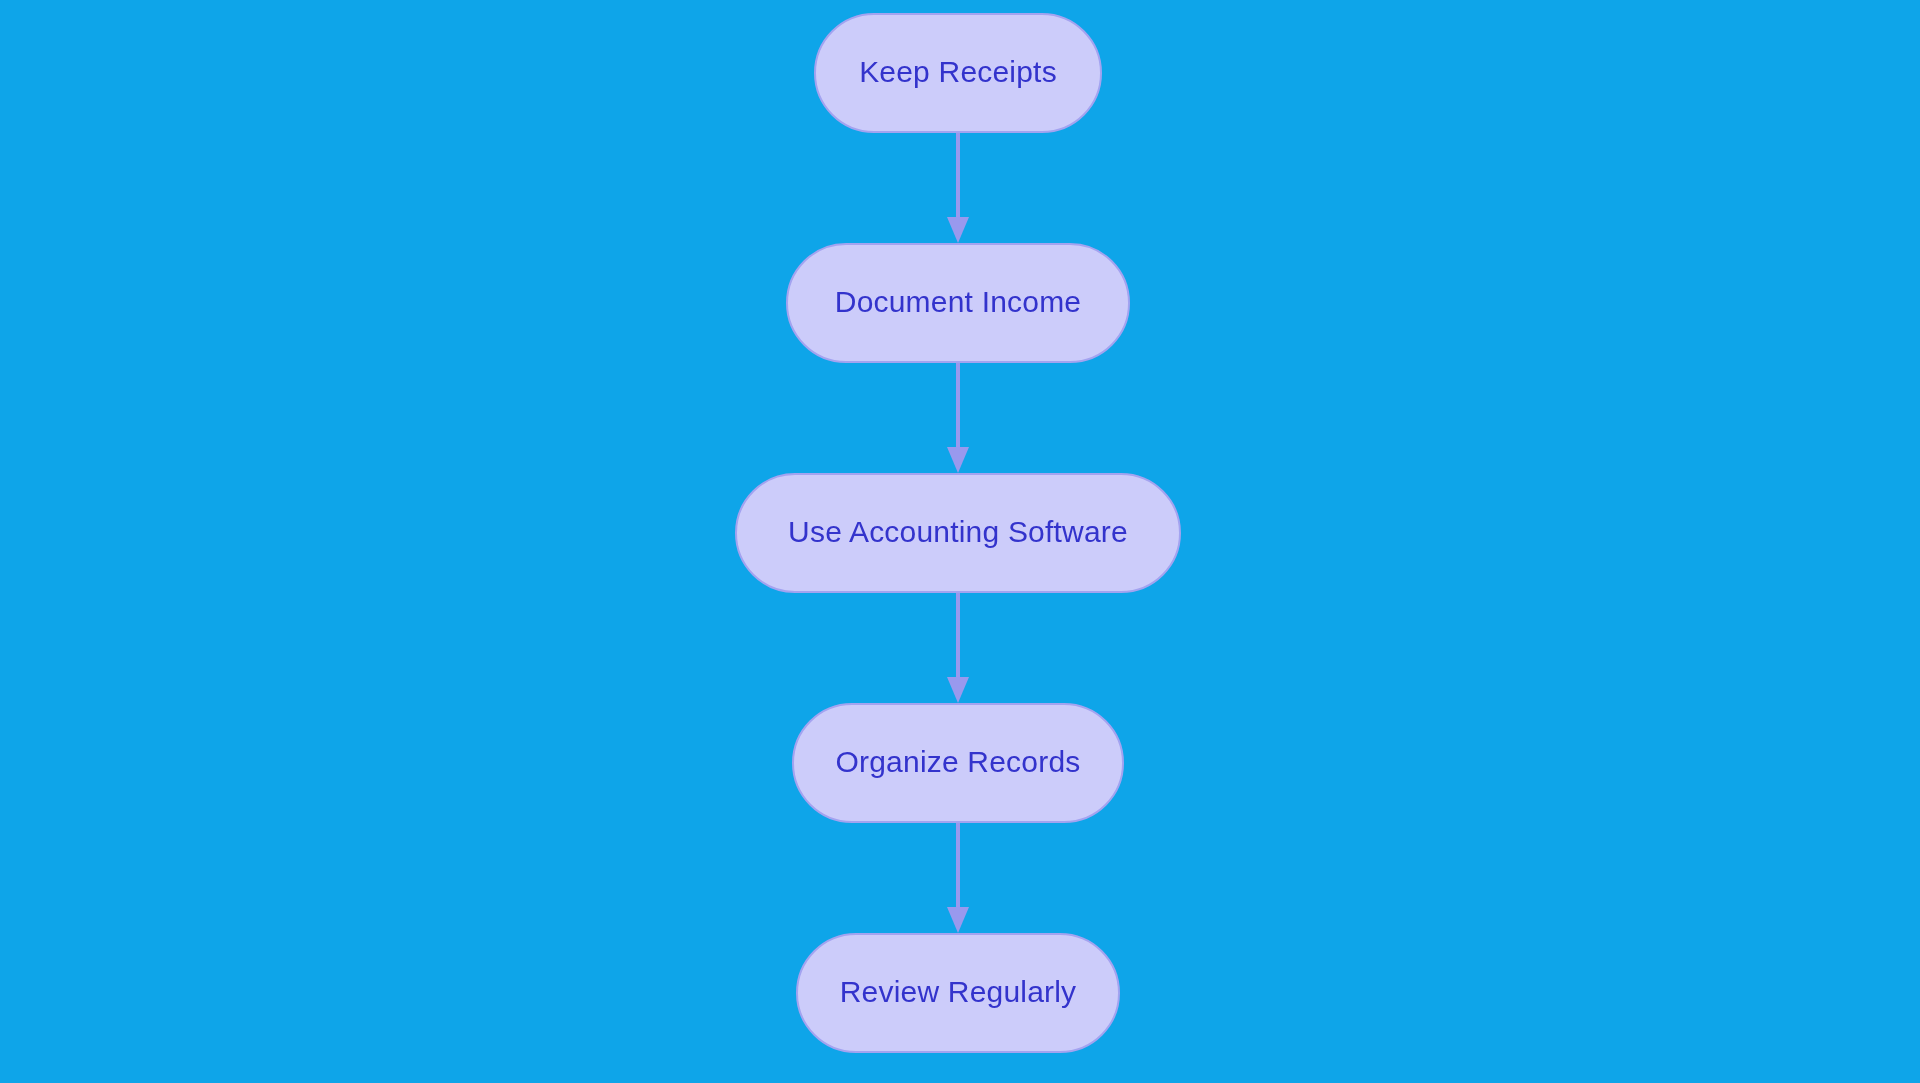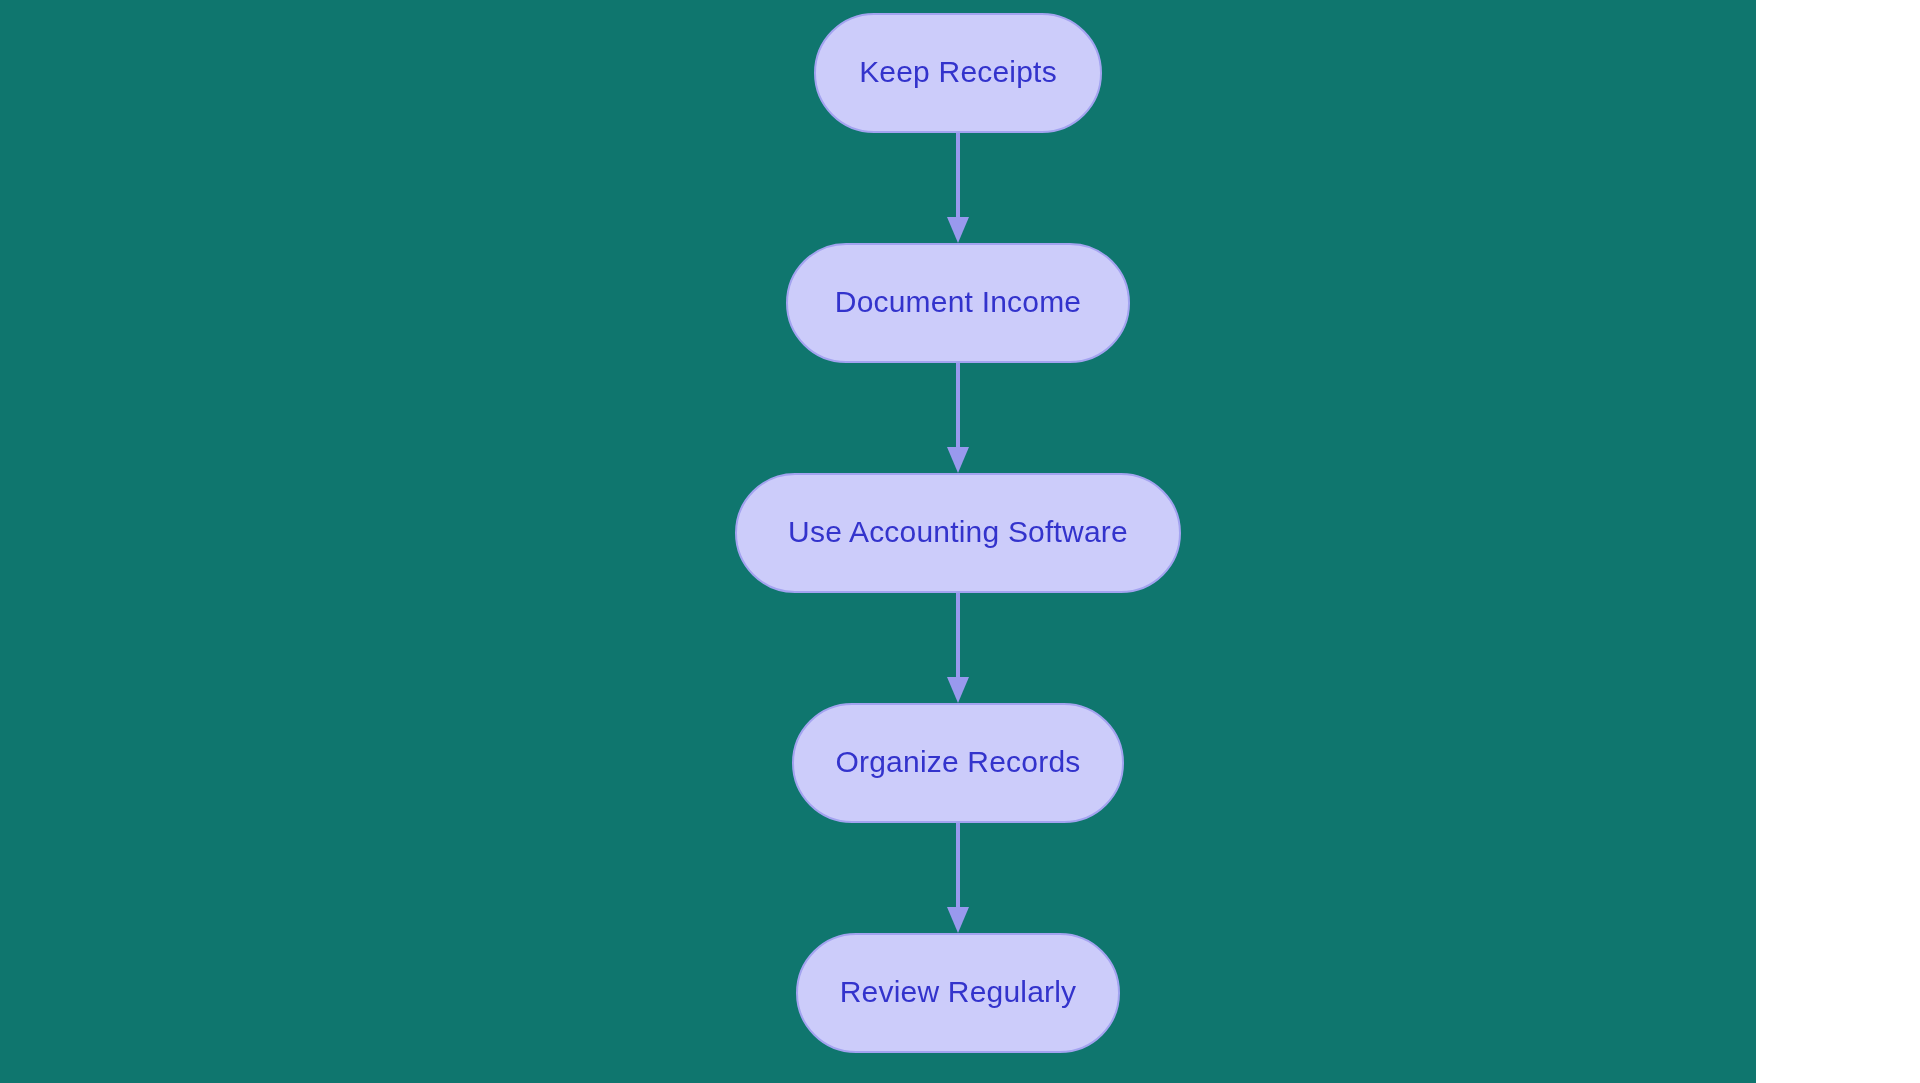--- a/index.html
+++ b/index.html
@@ -6,23 +6,23 @@
   html, body {
     margin: 0;
     padding: 0;
     background: #FFFFFF;
   }
   body {
     font-family: "Liberation Sans", sans-serif;
   }
   #canvas {
     position: relative;
-    width: 1756px;
+    width: 1920px;
     height: 1083px;
-    background: #0f766e;
+    background: #0ea5e9;
     overflow: hidden;
   }
   #flow-svg {
     position: absolute;
     top: 0;
     left: 0;
     width: 1920px;
     height: 1083px;
     display: block;
   }

